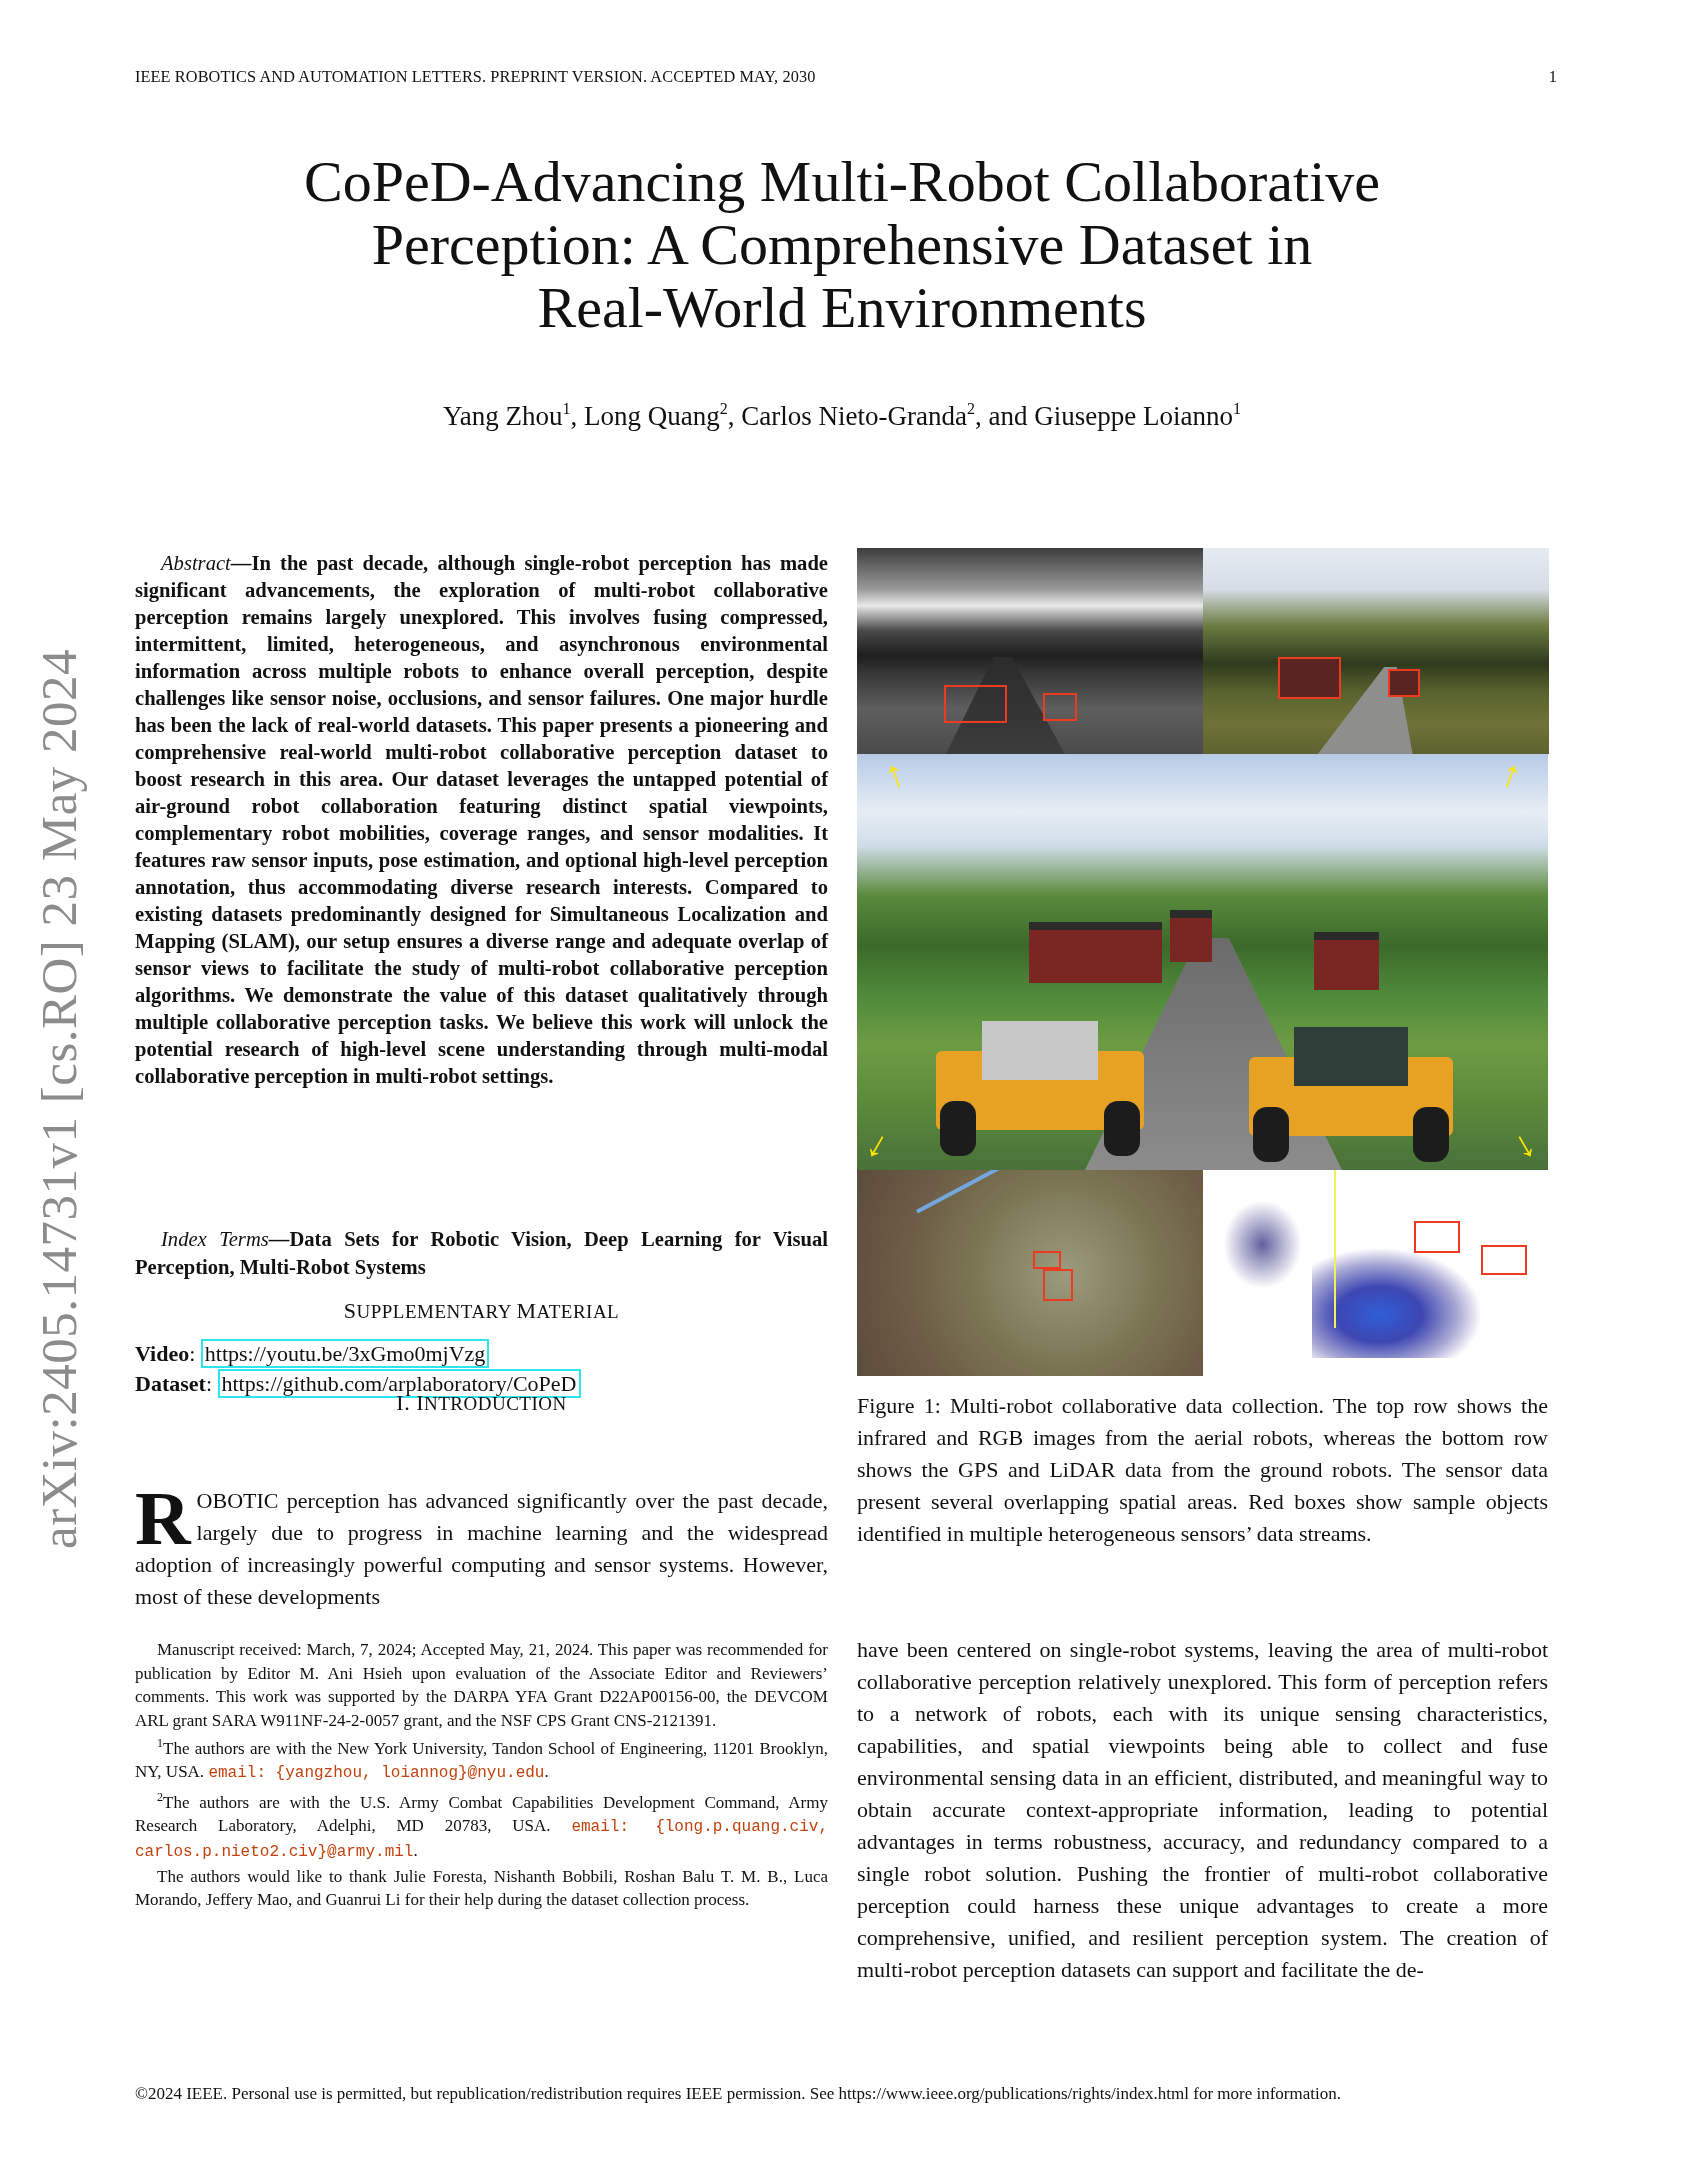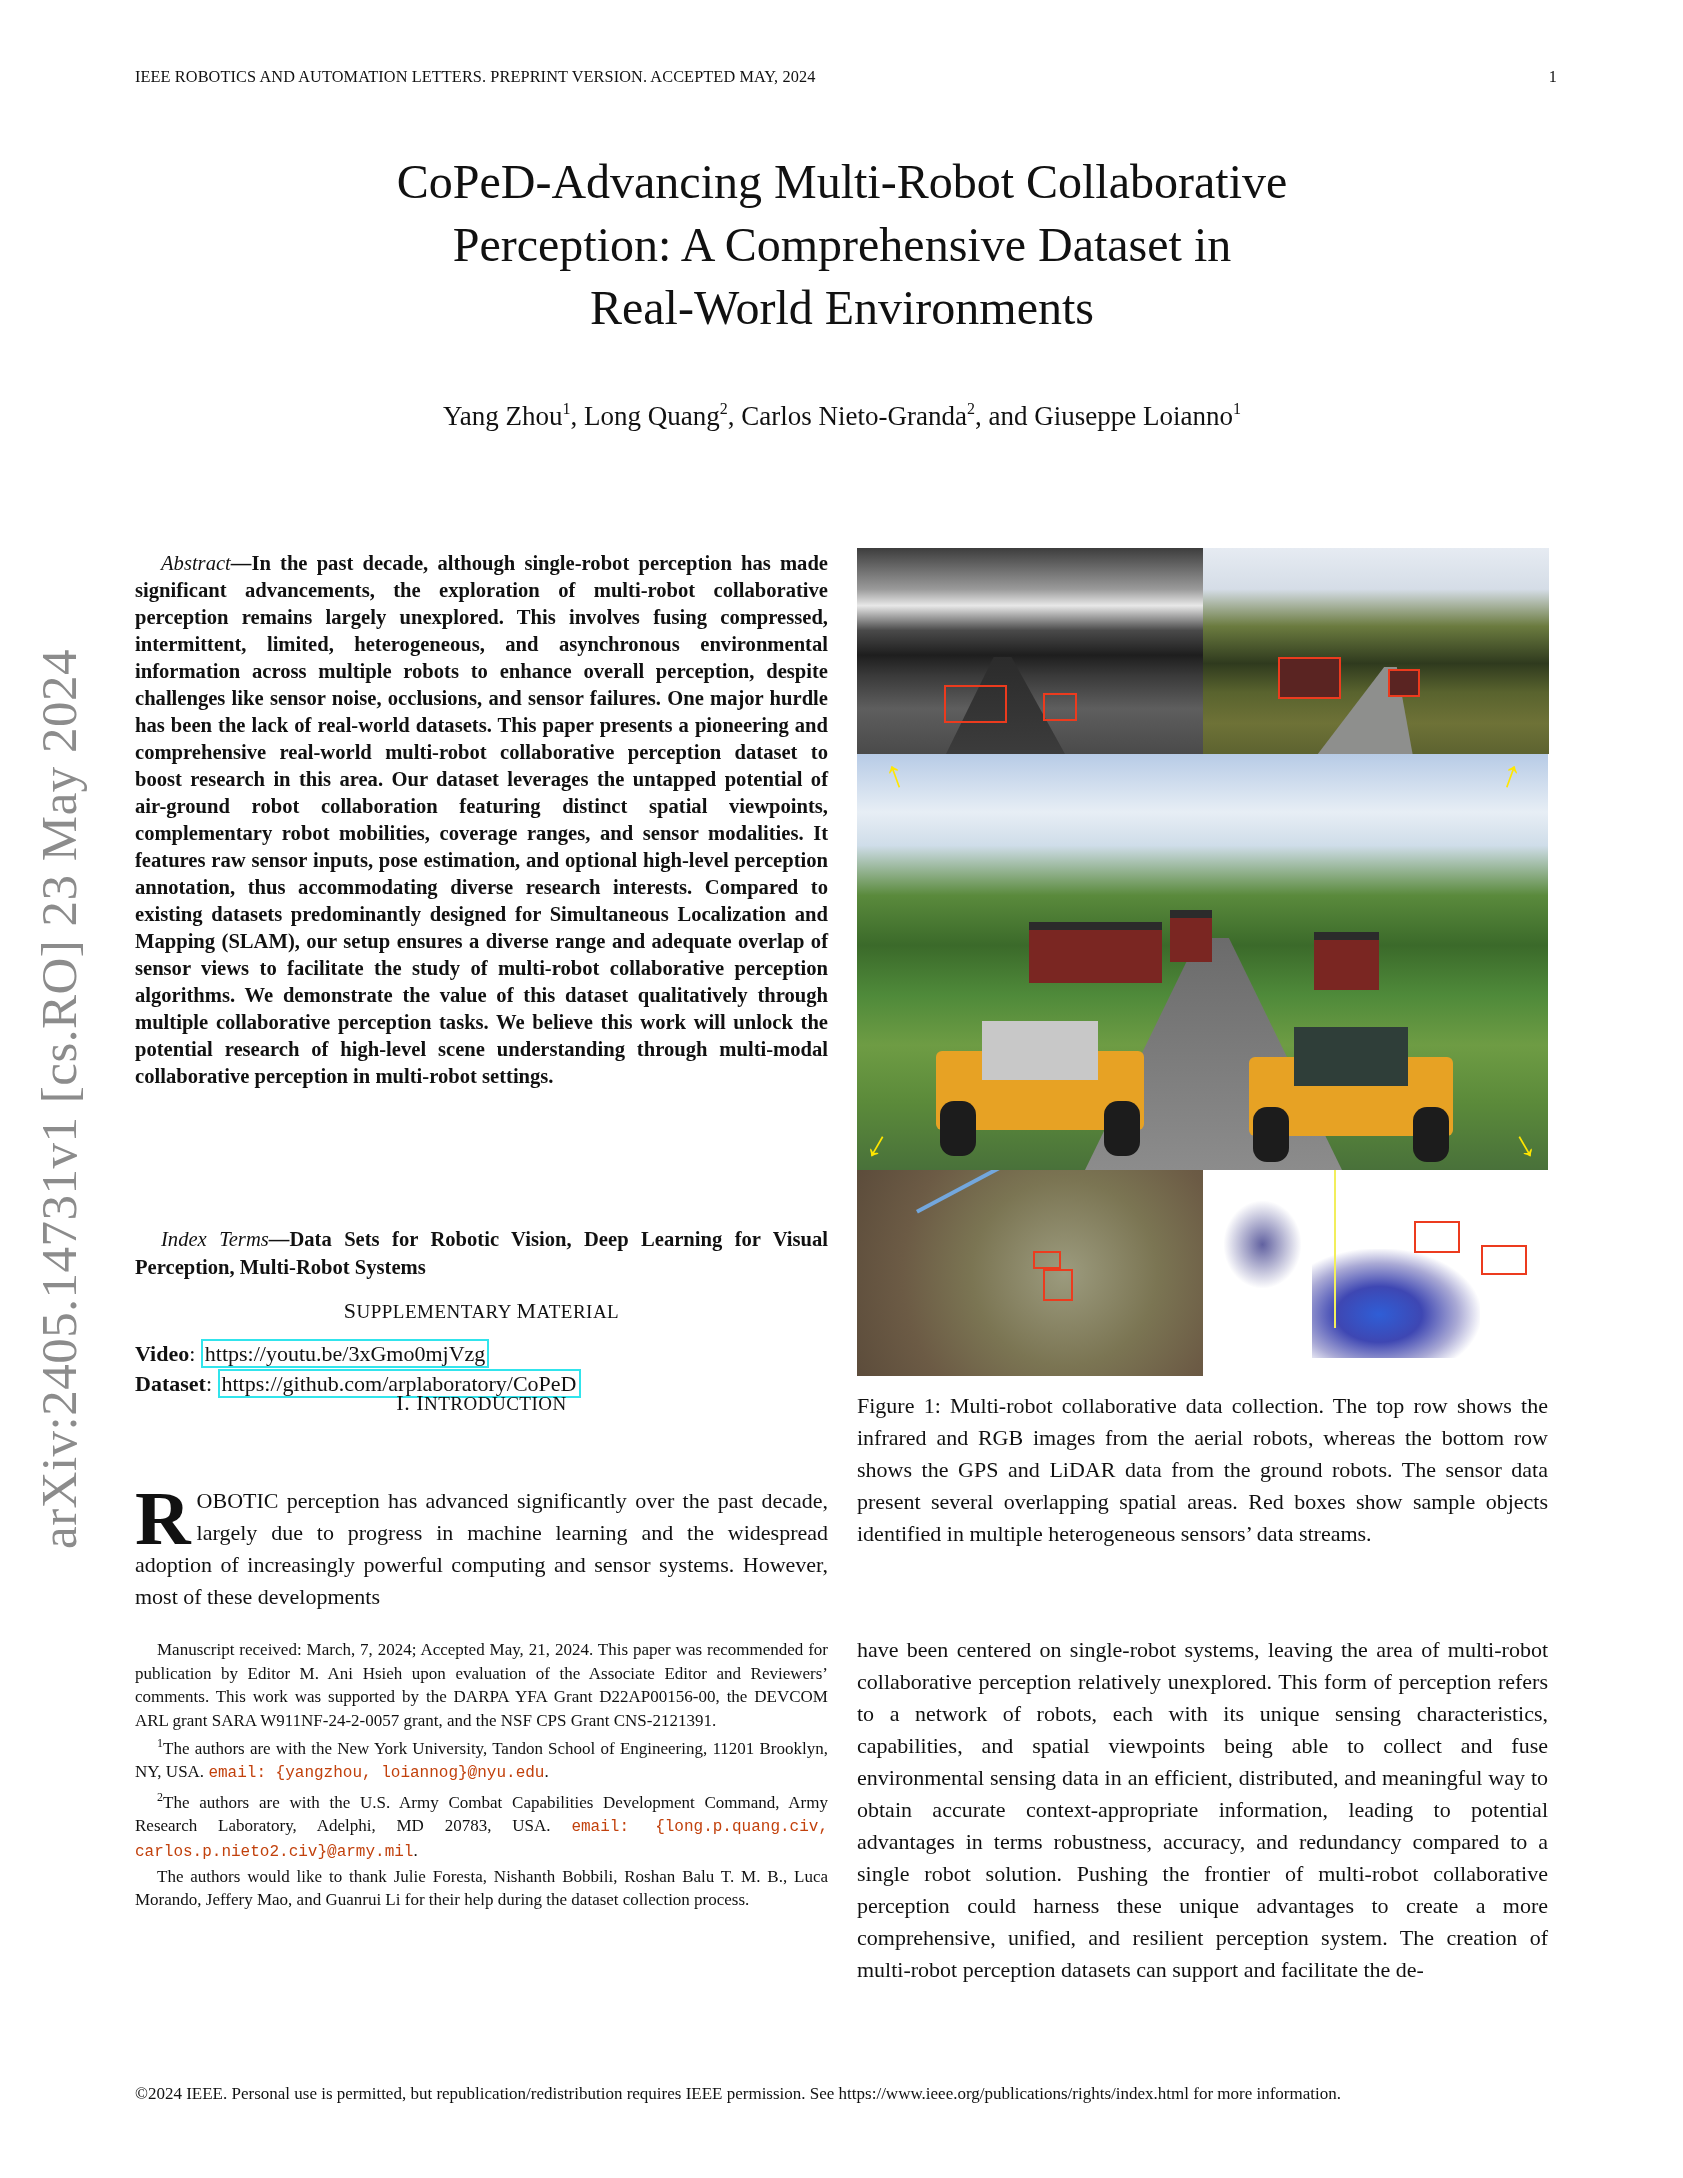--- a/index.html
+++ b/index.html
@@ -2,21 +2,21 @@
 <html><head>
 <meta charset="utf-8">
 <style>
   html, body { margin: 0; padding: 0; background: #ffffff; }
   body { width: 1683px; height: 2178px; position: relative; overflow: hidden;
          font-family: "Liberation Serif", "DejaVu Serif", serif; color: #111; }
   .abs { position: absolute; }
 
   .running-head { left: 135px; top: 67px; width: 1422px; font-size: 16.3px; letter-spacing: 0.1px; display: flex; justify-content: space-between; }
 
-  .title { left: 149px; top: 150px; width: 1386px; text-align: center; font-size: 48px; line-height: 63px; }
+  .title { left: 149px; top: 150px; width: 1386px; text-align: center; font-size: 58px; line-height: 63px; }
   .authors { left: 149px; top: 400px; width: 1386px; text-align: center; font-size: 27px; }
   .authors sup { font-size: 16px; vertical-align: 11px; }
 
   .arxiv { left: 30px; top: 1549px; font-size: 51px; color: #8c8c8c; transform: rotate(-90deg); transform-origin: 0 0; white-space: nowrap; letter-spacing: 0.5px; }
 
   .col-left { left: 135px; width: 693px; }
   .abstract { top: 550px; font-size: 20.6px; line-height: 27px; font-weight: bold; text-align: justify; text-indent: 26px; }
   .abstract i, .index-terms i { font-weight: normal; font-style: italic; }
   .index-terms { top: 1225px; font-size: 20.6px; line-height: 28px; font-weight: bold; text-align: justify; text-indent: 26px; }
   .section-head { text-align: center; font-size: 22px; letter-spacing: 0.5px; }
@@ -63,21 +63,21 @@
 
   .caption { top: 1390px; font-size: 22px; line-height: 32px; text-align: justify; }
   .right-body { top: 1634px; font-size: 22px; line-height: 32px; text-align: justify; }
 
   .copyright { left: 135px; top: 2082px; width: 1422px; font-size: 17px; line-height: 23px; text-align: justify; }
 </style>
 </head>
 <body>
 
 <div class="abs running-head">
-  <span>IEEE ROBOTICS AND AUTOMATION LETTERS. PREPRINT VERSION. ACCEPTED MAY, 2024</span>
+  <span>IEEE ROBOTICS AND AUTOMATION LETTERS. PREPRINT VERSION. ACCEPTED MAY, 2030</span>
   <span>1</span>
 </div>
 
 <div class="abs arxiv">arXiv:2405.14731v1  [cs.RO]  23 May 2024</div>
 
 <div class="abs title">
   <div>CoPeD-Advancing Multi-Robot Collaborative</div>
   <div>Perception: A Comprehensive Dataset in</div>
   <div>Real-World Environments</div>
 </div>

